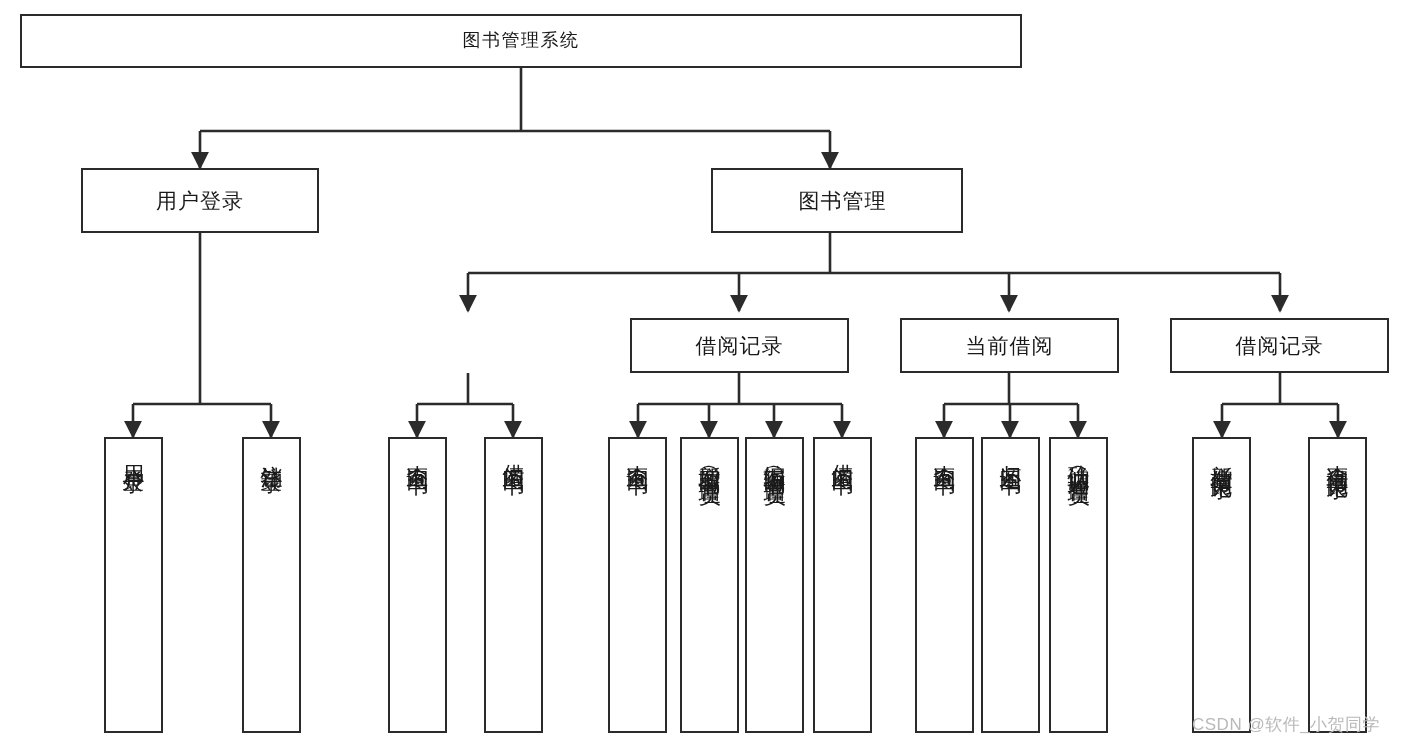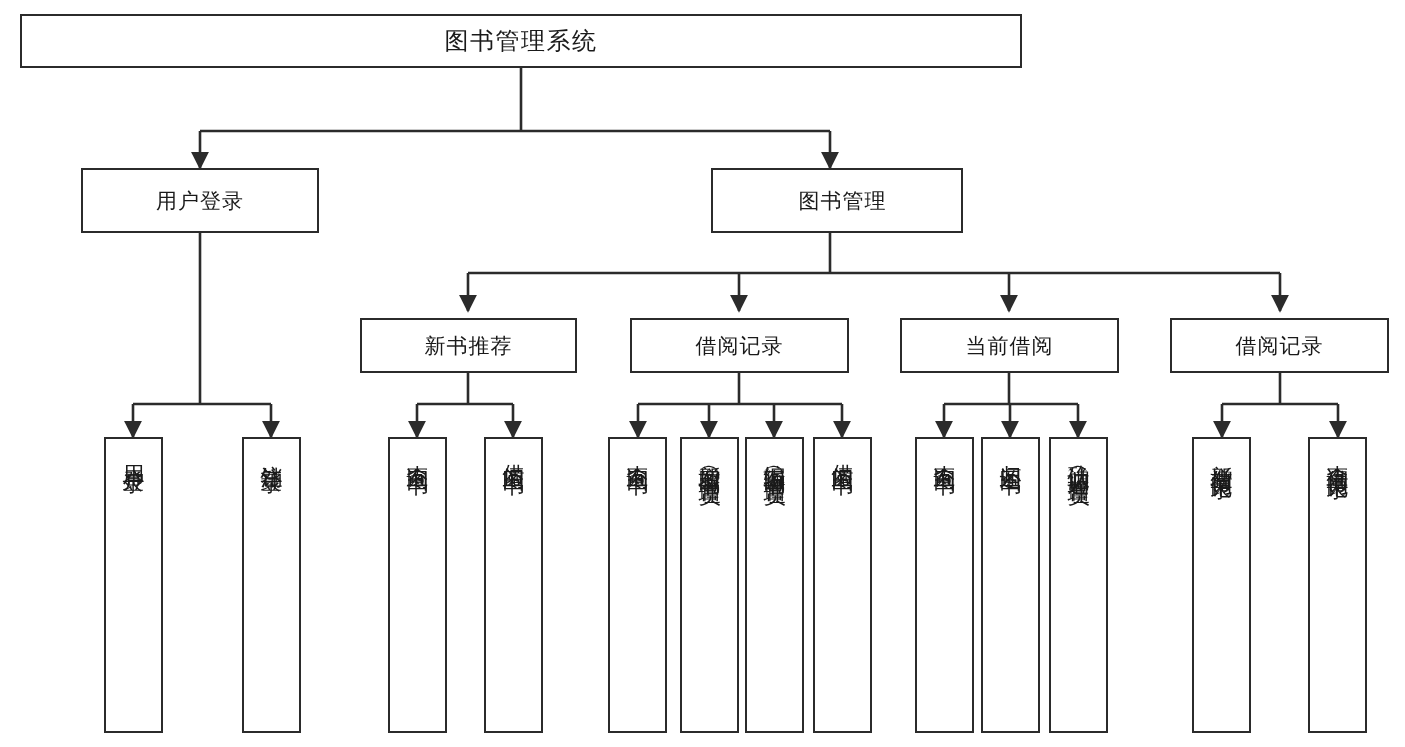--- a/index.html
+++ b/index.html
@@ -42,21 +42,21 @@
     text-align: center;
     line-height: 1.22;
     white-space: pre;
   }
   
   .node.horiz .label {
     font-size: 21px;
     letter-spacing: 1px;
   }
   .node.root .label {
-    font-size: 24px;
+    font-size: 18px;
     letter-spacing: 1.5px;
   }
   
   .node.vert {
     padding: 8px 0;
     align-items: flex-start;
   }
   .node.vert .label {
     writing-mode: vertical-rl;
     text-orientation: upright;
@@ -135,23 +135,20 @@
     <span class="label">图书管理系统</span>
   </div>
 
   <div class="node horiz" style="left:81px; top:168px; width:238px; height:65px;">
     <span class="label">用户登录</span>
   </div>
   <div class="node horiz" style="left:711px; top:168px; width:252px; height:65px;padding-left:11px;">
     <span class="label">图书管理</span>
   </div>
 
-  <div class="node horiz" style="left:360px; top:318px; width:217px; height:55px;">
-    <span class="label">新书推荐</span>
-  </div>
   <div class="node horiz" style="left:630px; top:318px; width:219px; height:55px;">
     <span class="label">借阅记录</span>
   </div>
   <div class="node horiz" style="left:1170px; top:318px; width:219px; height:55px;">
     <span class="label">借阅记录</span>
   </div>
   <div class="node horiz" style="left:900px; top:318px; width:219px; height:55px;">
     <span class="label">当前借阅</span>
   </div>
 
@@ -192,14 +189,15 @@
     <span class="label">确认归还（管理员）</span>
   </div>
 
   <div class="node vert" style="left:1192px; top:437px; width:59px; height:296px;">
     <span class="label">新增借阅记录</span>
   </div>
   <div class="node vert" style="left:1308px; top:437px; width:59px; height:296px;">
     <span class="label">查询借阅记录</span>
   </div>
 
+  <div class="watermark" style="left:1192px; top:713px;">CSDN @软件_小贺同学</div>
 
 </div>
 
 </body></html>

